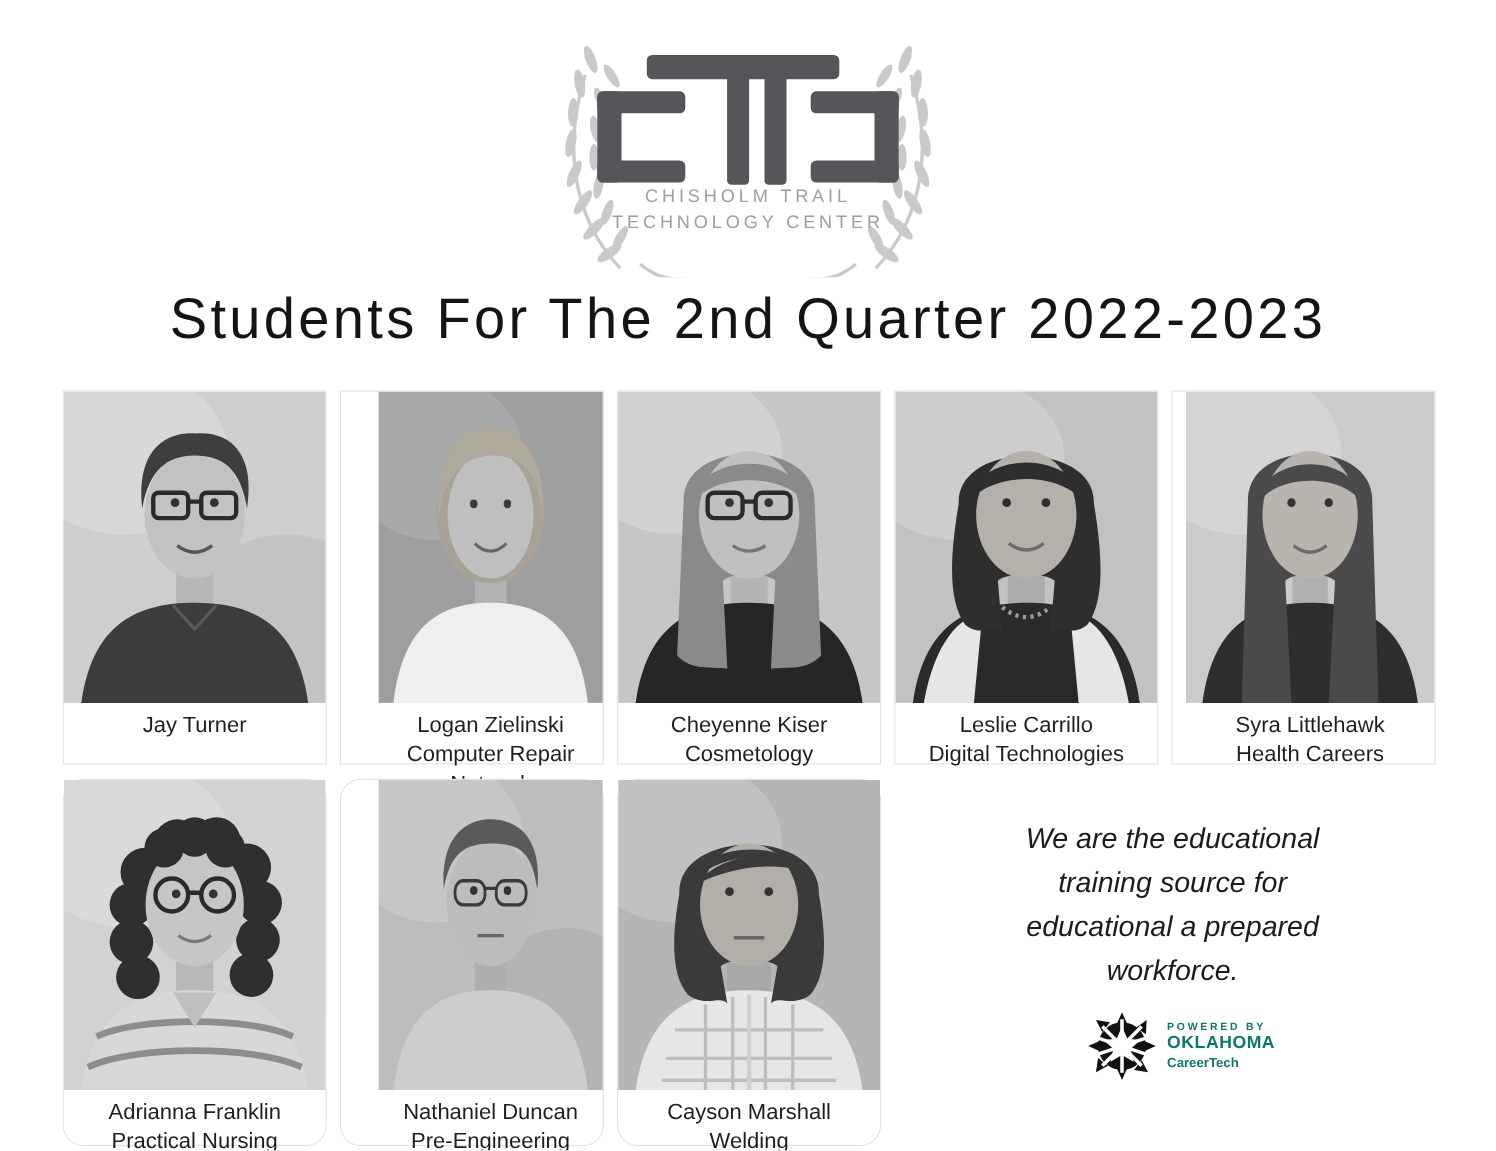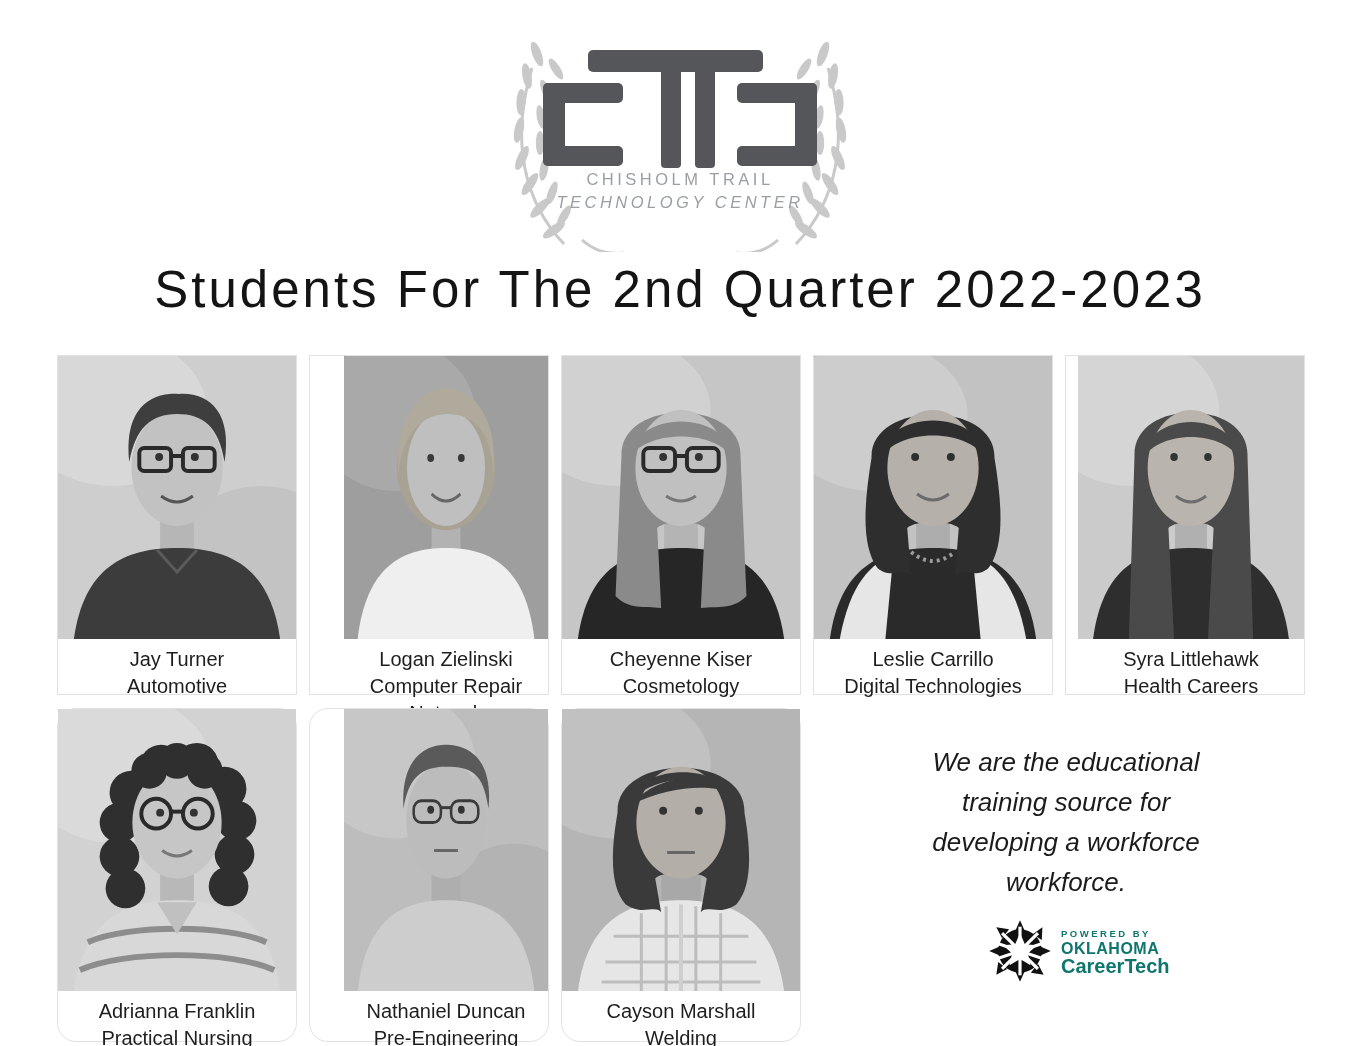--- a/index.html
+++ b/index.html
@@ -7,21 +7,21 @@
     position:relative;width:1360px;height:1046px;background:#ffffff;overflow:hidden;
     font-family:"Liberation Sans", sans-serif;color:#1c1c1c;
   }
 
   
   .logo-wrap{position:absolute;left:490px;top:10px;width:380px;height:242px;}
   .logo-wrap svg{position:absolute;left:0;top:0;}
   .logo-text{position:absolute;left:0;width:100%;text-align:center;
     color:#9b9fa2;font-size:16.5px;letter-spacing:3.5px;font-weight:400;}
   .logo-text.l1{top:160px;}
-  .logo-text.l2{top:183px;font-style:italic;}
+  .logo-text.l2{top:183px;}
 
   
   .main-title{
     position:absolute;left:0;top:260px;width:100%;text-align:center;
     font-size:51px;font-weight:500;letter-spacing:3px;color:#141414;
     transform:scaleY(1.02);white-space:nowrap;
   }
 
   
   .card{position:absolute;width:240px;background:#fff;border:1px solid #e2e2e2;box-sizing:border-box;}
@@ -36,21 +36,21 @@
     position:absolute;left:898px;top:742px;width:336px;text-align:center;
     font-style:italic;font-size:26px;line-height:40px;color:#1b1b1b;
     font-family:"Liberation Sans", sans-serif;
   }
 
   
   .careertech{position:absolute;left:988px;top:919px;display:flex;align-items:center;}
   .ct-text{margin-left:9px;color:#0f766e;}
   .ct-powered{font-size:9.5px;font-weight:700;letter-spacing:2.5px;}
   .ct-org{font-size:16px;font-weight:800;letter-spacing:0.5px;line-height:19px;}
-  .ct-brand{font-size:20px;font-weight:700;line-height:17px;}
+  .ct-brand{font-size:12px;font-weight:700;line-height:17px;}
 </style>
 </head>
 <body>
 
 <div class="page">
 
   <div class="logo-wrap">
 
     <svg width="380" height="242" viewBox="0 0 380 242">
 
@@ -106,21 +106,20 @@
       <path d="M72,106 C66,50 96,36 122,38 C152,36 176,56 168,106 C162,70 146,58 120,58 C94,58 78,72 72,106 Z" fill="#3e3e3e"></path>
       <ellipse cx="102" cy="101" rx="4" ry="4" fill="#333"></ellipse>
       <ellipse cx="138" cy="101" rx="4" ry="4" fill="#333"></ellipse>
       <rect x="82" y="92" width="32" height="23" rx="5" fill="none" stroke="#2a2a2a" stroke-width="4"></rect>
       <rect x="126" y="92" width="32" height="23" rx="5" fill="none" stroke="#2a2a2a" stroke-width="4"></rect>
       <path d="M114,100 L126,100" stroke="#2a2a2a" stroke-width="4"></path>
       <path d="M104,140 Q120,152 136,140" fill="none" stroke="#555" stroke-width="3"></path>
     </svg>
     <div class="caption">
       <div>Jay Turner</div>
-      <div>Automotive</div>
     </div>
   </div>
 
   <div class="card r1 c2">
     <svg class="photo" viewBox="0 0 240 283" width="238" height="283" preserveAspectRatio="none">
       <rect width="240" height="283" fill="#9e9e9e"></rect>
       <ellipse cx="60" cy="60" rx="95" ry="75" fill="#ffffff" opacity="0.12"></ellipse>
       <rect x="103" y="150" width="34" height="52" fill="#b2b2b2"></rect>
       <path d="M16,283 C26,212 66,192 120,192 C174,192 214,212 224,283 Z" fill="#efefef"></path>
       <ellipse cx="120" cy="110" rx="58" ry="64" fill="#a8a294"></ellipse>
@@ -287,21 +286,21 @@
     </svg>
     <div class="caption">
       <div>Cayson Marshall</div>
       <div>Welding</div>
     </div>
   </div>
 
   <div class="quote">
     <div>We are the educational</div>
     <div>training source for</div>
-    <div>developing a workforce</div>
+    <div>educational a prepared</div>
     <div>workforce.</div>
   </div>
 
   <div class="careertech">
     <svg width="64" height="64" viewBox="0 0 100 100">
       <g fill="#111111">
         <circle cx="50" cy="50" r="34"></circle>
         <g>
           <path d="M50,2 L58,20 L42,20 Z"></path>
           <path d="M85,13 L84,33 L70,24 Z"></path>

